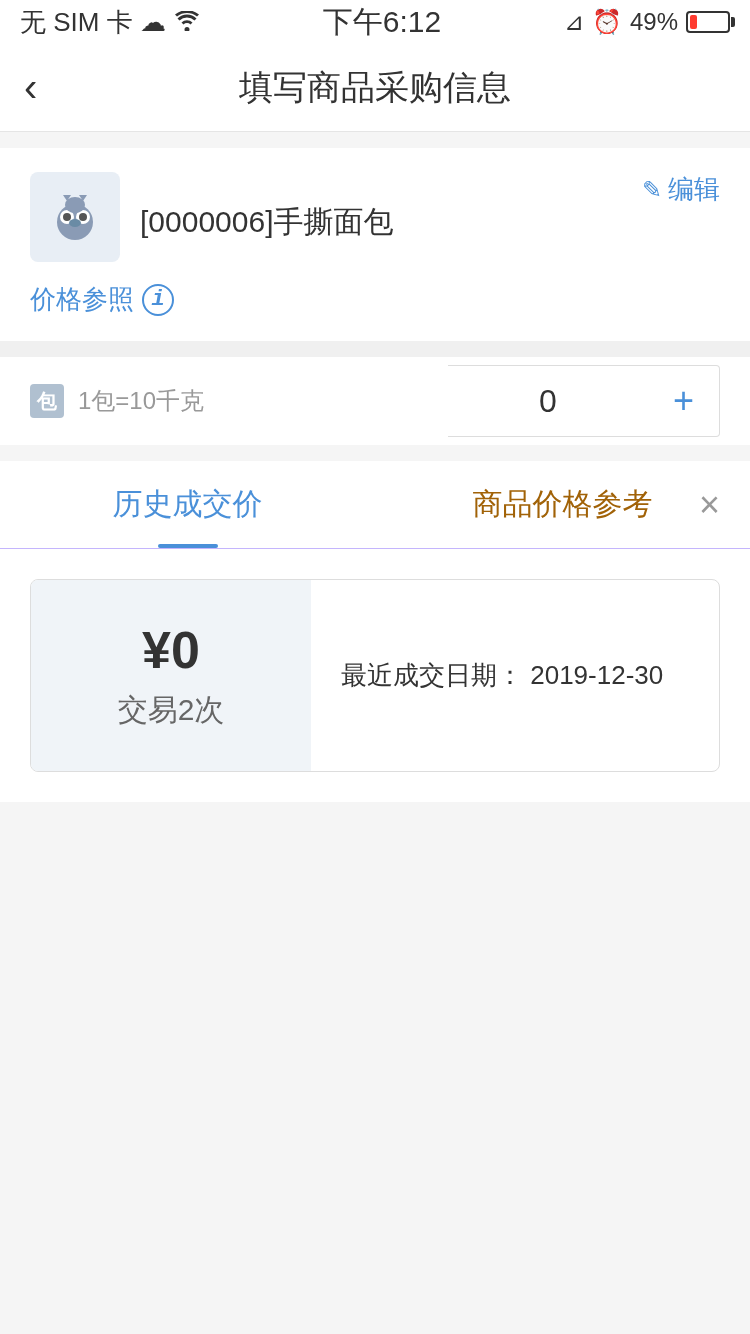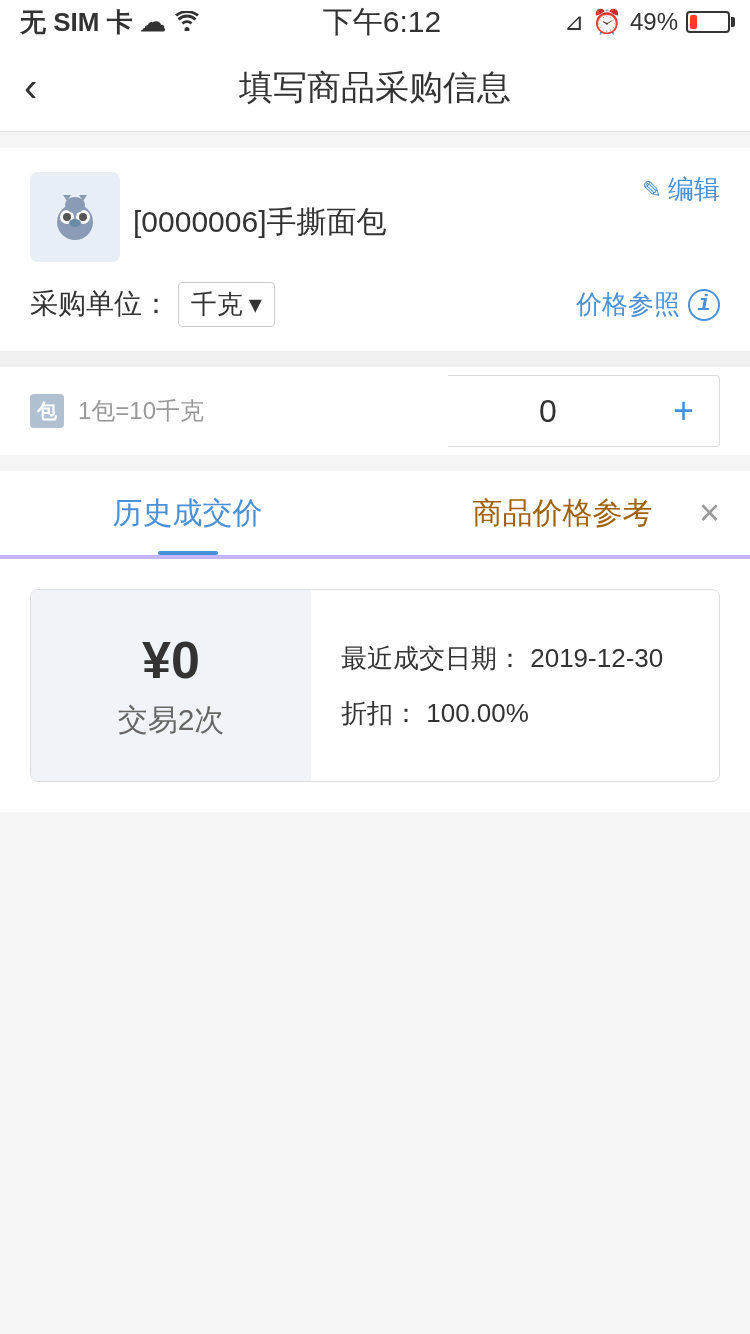--- a/index.html
+++ b/index.html
@@ -22,21 +22,20 @@
       justify-content: space-between;
       padding: 0 20px;
       font-size: 26px;
       font-weight: 500;
     }
     .status-left {
       display: flex;
       align-items: center;
       gap: 8px;
       font-size: 26px;
-      font-weight: bold;
     }
     .status-center {
       font-size: 30px;
       font-weight: 400;
     }
     .status-right {
       display: flex;
       align-items: center;
       gap: 8px;
       font-size: 24px;
@@ -100,21 +99,21 @@
     }
     .product-top {
       display: flex;
       align-items: flex-start;
       justify-content: space-between;
       margin-bottom: 20px;
     }
     .product-left {
       display: flex;
       align-items: center;
-      gap: 13px;
+      gap: 20px;
     }
     .product-thumb {
       width: 90px;
       height: 90px;
       background: #e8eef5;
       border-radius: 8px;
       display: flex;
       align-items: center;
       justify-content: center;
       flex-shrink: 0;
@@ -243,21 +242,21 @@
     }
 
     
     .panel {
       background: #fff;
       margin-top: 16px;
     }
     .panel-tabs {
       display: flex;
       align-items: center;
-      border-bottom: 4px solid #c4b5fd;
+      border-bottom: 1px solid #c4b5fd;
       position: relative;
       height: 88px;
     }
     .panel-tab {
       flex: 1;
       display: flex;
       flex-direction: column;
       align-items: center;
       justify-content: center;
       height: 100%;
@@ -401,27 +400,20 @@
           <span>[0000006]</span><span>手撕面包</span>
         </div>
       </div>
     </div>
     <div class="edit-btn">
       <span class="edit-icon">✎</span>
       <span>编辑</span>
     </div>
   </div>
   <div class="product-bottom">
-    <div>
-      <span class="unit-label">采购单位：</span>
-      <span class="unit-select">
-        <span>千克</span>
-        <span>▾</span>
-      </span>
-    </div>
     <div class="price-ref">
       <span>价格参照</span>
       <span class="info-circle">i</span>
     </div>
   </div>
 </div>
 
 <div class="separator"></div>
 
 <div class="quantity-row">
@@ -457,20 +449,16 @@
     <div class="history-card">
       <div class="history-card-left">
         <div class="history-price">¥0</div>
         <div class="history-count">交易2次</div>
       </div>
       <div class="history-card-right">
         <div class="history-detail-row">
           <span>最近成交日期：</span>
           <span>2019-12-30</span>
         </div>
-        <div class="history-detail-row">
-          <span>折扣：</span>
-          <span>100.00%</span>
-        </div>
       </div>
     </div>
   </div>
 </div>
 
 </body></html>

